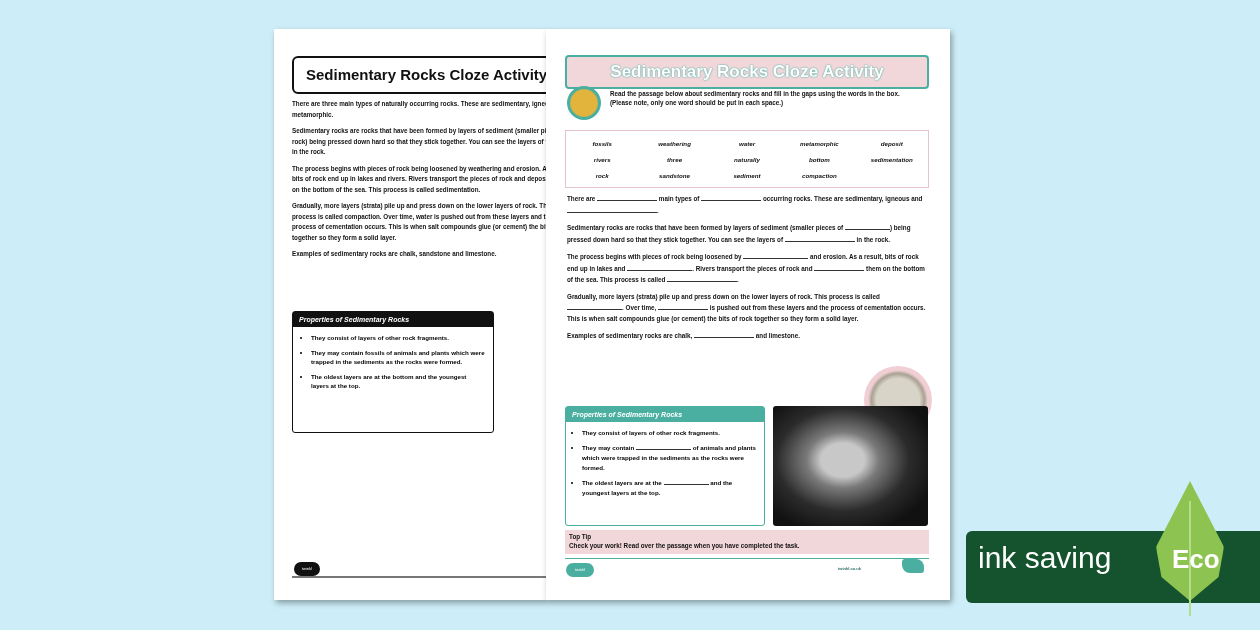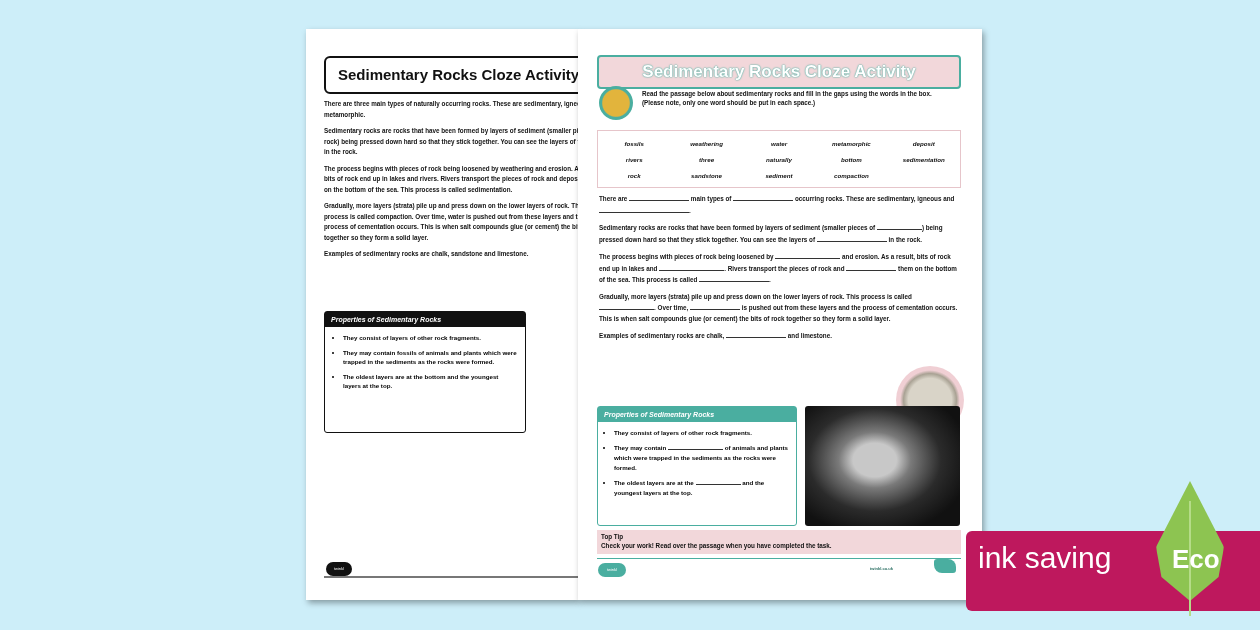--- a/index.html
+++ b/index.html
@@ -4,21 +4,20 @@
 <style>
   html, body { margin:0; padding:0; }
   body {
     width:1260px; height:630px; overflow:hidden; position:relative;
     background:#cdeef9;
     font-family:"Liberation Sans", sans-serif;
   }
   .page {
     position:absolute; background:#fff;
     box-shadow: 2px 3px 6px rgba(0,0,0,0.35);
-    margin-left: 32px;
   }
   
   #back { left:274px; top:29px; width:272px; height:571px; }
   #back .title-box {
     position:absolute; left:18px; top:27px; width:270px; height:38px;
     border:2px solid #111; border-radius:6px; box-sizing:border-box;
     overflow:hidden; white-space:nowrap;
   }
   #back .title-box span {
     display:block; padding:8px 0 0 12px; font-size:15px; font-weight:bold; color:#111;
@@ -80,21 +79,21 @@
     position:absolute; left:19px; top:501px; width:364px; height:24px;
     background:#f2d7da; box-sizing:border-box; padding:2px 4px;
     font-size:6.3px; line-height:9px; font-weight:bold; color:#111;
   }
   #front .foot-line { position:absolute; left:19px; top:529px; width:364px; height:1px; background:#4aaea0; }
   #front .logo { position:absolute; left:20px; top:534px; width:28px; height:14px; background:#4aaea0; border-radius:8px; color:#fff; font-size:4px; text-align:center; line-height:14px; }
   #front .footer-right { position:absolute; left:292px; top:537px; font-size:4px; color:#2a6e62; font-weight:bold; }
   #front .footer-emblem { position:absolute; left:356px; top:530px; width:22px; height:14px; background:#4aaea0; border-radius:3px 8px 3px 8px; }
 
   
-  #eco { position:absolute; left:966px; top:531px; width:294px; height:80px; background:#be185d; border-radius:6px 0 0 6px; }
+  #eco { position:absolute; left:966px; top:531px; width:294px; height:72px; background:#14532d; border-radius:6px 0 0 6px; }
   #eco .ink { position:absolute; left:12px; top:10px; font-size:30px; color:#fff; }
   #eco .leaf {
     position:absolute; left:190px; top:-50px; width:68px; height:120px;
     background:#8dc451; border-radius:50% 50% 50% 50% / 60% 60% 40% 40%;
     clip-path: polygon(50% 0, 100% 55%, 92% 80%, 50% 100%, 8% 80%, 0 55%);
   }
   #eco .stem { position:absolute; left:223px; top:-30px; width:2px; height:115px; background:#b5dc88; }
   #eco .eco-label { position:absolute; left:206px; top:13px; font-size:26px; font-weight:bold; color:#fff; }
 </style>
 </head>

